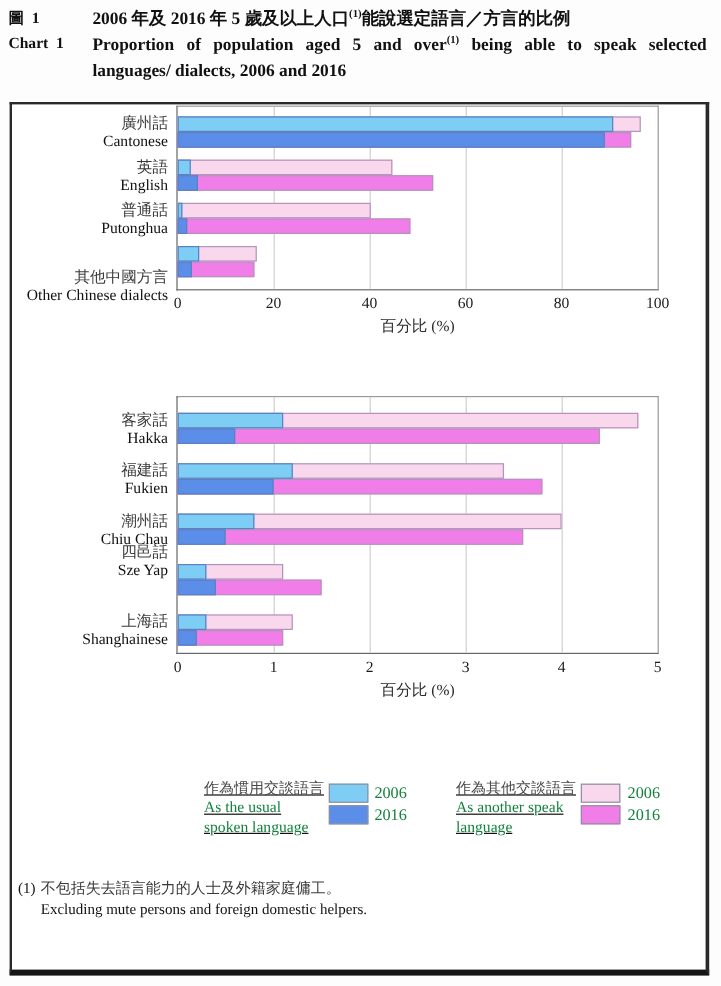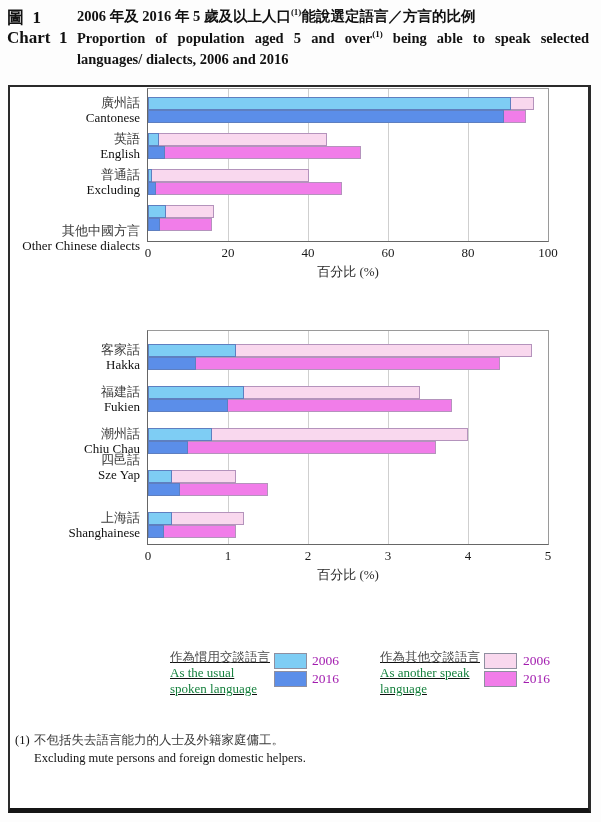--- a/index.html
+++ b/index.html
@@ -1,39 +1,39 @@
 <!DOCTYPE html>
 <html><head>
 <meta charset="utf-8">
 <style>
   html,body{margin:0;padding:0;background:#ffffff;}
   .page{position:relative;width:601px;height:822px;background:#fdfdfd;overflow:hidden;
         font-family:"Liberation Serif","DejaVu Serif",serif;color:#111;}
   .title-row{position:absolute;left:0;width:601px;}
-  .fig-label{position:absolute;left:7px;font-weight:bold;font-size:17px;white-space:pre;}
+  .fig-label{position:absolute;left:7px;font-weight:bold;font-size:13px;white-space:pre;}
   .title-text{position:absolute;left:77px;width:512px;font-weight:bold;font-size:14.5px;line-height:21px;}
   .title-justify{text-align:justify;text-align-last:justify;}
   sup{font-size:9px;line-height:0;}
   .figure-box{position:absolute;left:8px;top:85px;width:578px;height:721px;background:#ffffff;
               border:2px solid #2a2a2a;border-right-width:3px;border-bottom:5px solid #151515;}
   .plot{position:absolute;width:400px;background:#ffffff;border:1px solid #9a9a9a;
         border-left-color:#666;border-bottom-color:#666;}
   .gridline{position:absolute;top:0;bottom:0;width:1px;background:#cfcfcf;z-index:0;}
   .bar{position:absolute;height:13px;box-sizing:border-box;z-index:1;}
   .bar.usual{z-index:2;}
   .cat-label{position:absolute;left:-136px;width:128px;text-align:right;font-size:13px;line-height:15px;}
   .cat-zh{color:#3a3a3a;}
   .cat-en{color:#101010;}
   .tick-label{position:absolute;width:40px;text-align:center;font-size:13px;color:#1a1a1a;}
   .x-label{position:absolute;left:0;width:100%;text-align:center;font-size:13px;color:#2a2a2a;}
   .legend-text{position:absolute;font-size:12.5px;line-height:16px;width:120px;text-decoration:underline;}
   .legend-zh{color:#4a4a4a;}
   .legend-en{color:#15803d;font-size:13px;}
   .swatch{position:absolute;width:33px;height:16px;box-sizing:border-box;border:1px solid #8f8fa0;}
-  .year-label{position:absolute;font-size:13.5px;color:#a21caf;}
+  .year-label{position:absolute;font-size:13.5px;color:#15803d;}
   .footnote{position:absolute;font-size:12.5px;line-height:18px;}
   .footnote-marker{position:absolute;left:5px;top:0;}
   .footnote-lines{position:absolute;left:24px;top:0;width:520px;}
   .fn-zh{color:#3a3a3a;}
 </style>
 </head>
 <body>
 
 <div class="page">
 
@@ -78,21 +78,21 @@
         <div class="cat-label" style="top: 42px;">
           <div class="cat-zh">英語</div>
           <div class="cat-en">English</div>
         </div>
         <div class="bar" style="top: 80px; left: 0px; width: 160.8px; background: rgb(249, 216, 238); border: 1px solid rgb(180, 147, 188);"></div>
         <div class="bar usual" style="top: 80px; left: 0px; width: 3.6px; background: rgb(126, 205, 244); border: 1px solid rgb(94, 127, 192);"></div>
         <div class="bar" style="top: 93px; left: 0px; width: 194.4px; background: rgb(241, 125, 233); border: 1px solid rgb(180, 147, 188);"></div>
         <div class="bar usual" style="top: 93px; left: 0px; width: 7.6px; background: rgb(91, 142, 233); border: 1px solid rgb(94, 127, 192);"></div>
         <div class="cat-label" style="top: 78px;">
           <div class="cat-zh">普通話</div>
-          <div class="cat-en">Excluding</div>
+          <div class="cat-en">Putonghua</div>
         </div>
         <div class="bar" style="top: 116px; left: 0px; width: 65.6px; background: rgb(249, 216, 238); border: 1px solid rgb(180, 147, 188);"></div>
         <div class="bar usual" style="top: 116px; left: 0px; width: 17.6px; background: rgb(126, 205, 244); border: 1px solid rgb(94, 127, 192);"></div>
         <div class="bar" style="top: 129px; left: 0px; width: 64px; background: rgb(241, 125, 233); border: 1px solid rgb(180, 147, 188);"></div>
         <div class="bar usual" style="top: 129px; left: 0px; width: 12.4px; background: rgb(91, 142, 233); border: 1px solid rgb(94, 127, 192);"></div>
         <div class="cat-label" style="top: 114px; margin-top: 20px;">
           <div class="cat-zh">其他中國方言</div>
           <div class="cat-en">Other Chinese dialects</div>
         </div>
       </div>

